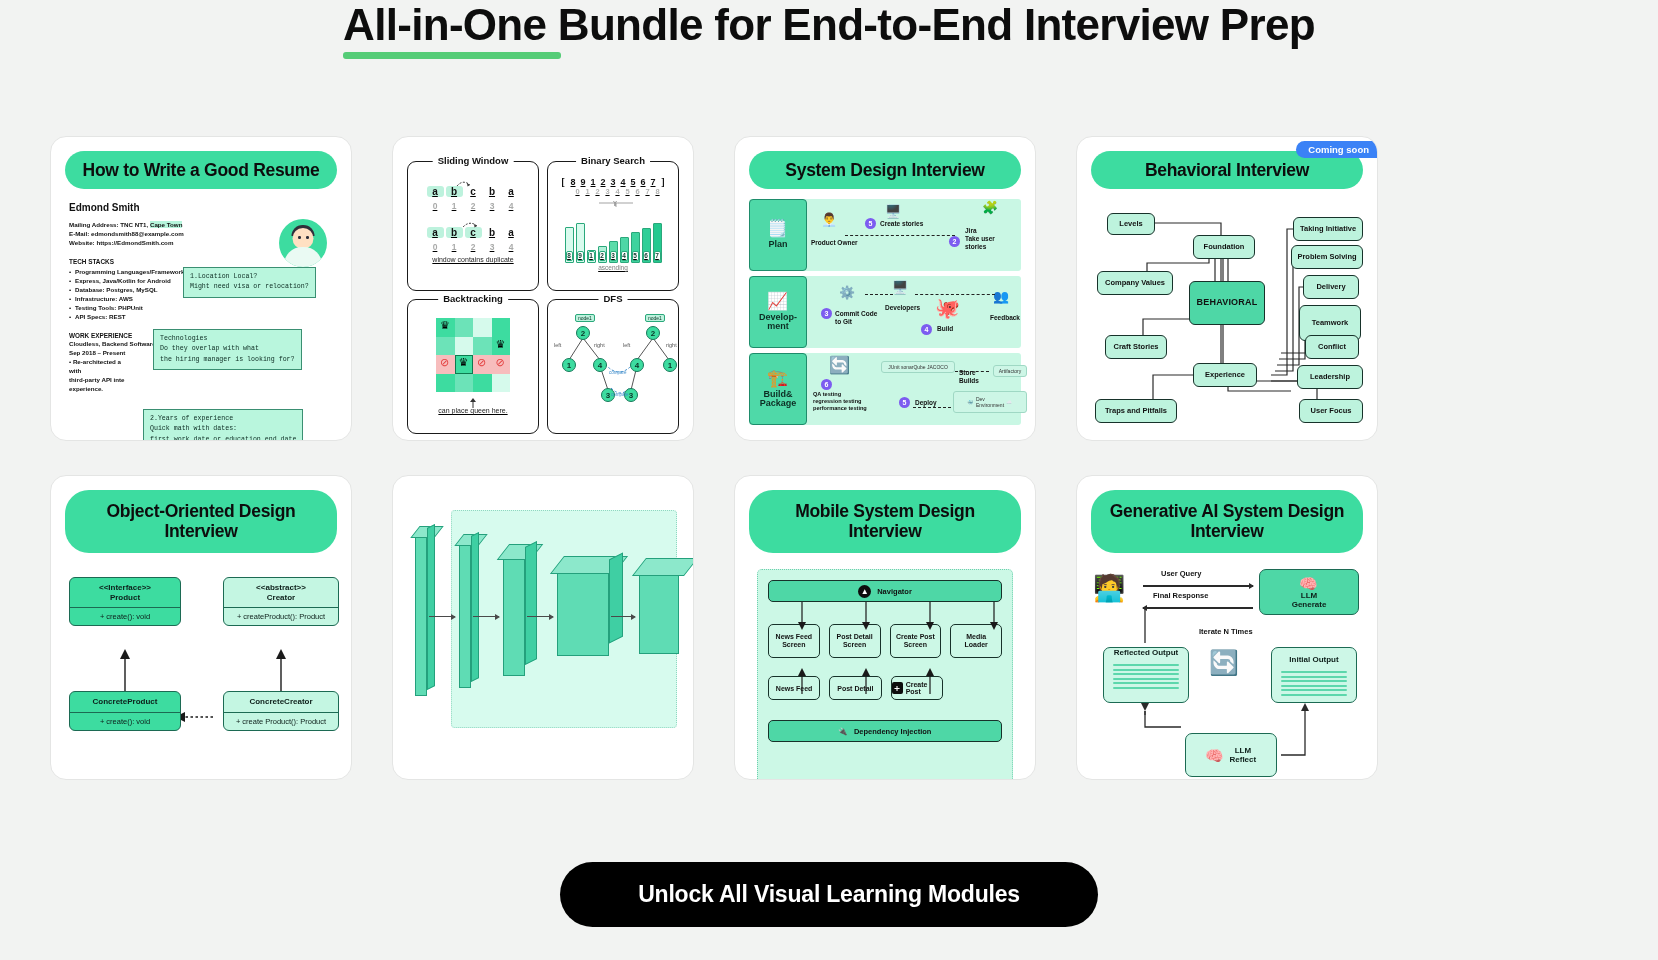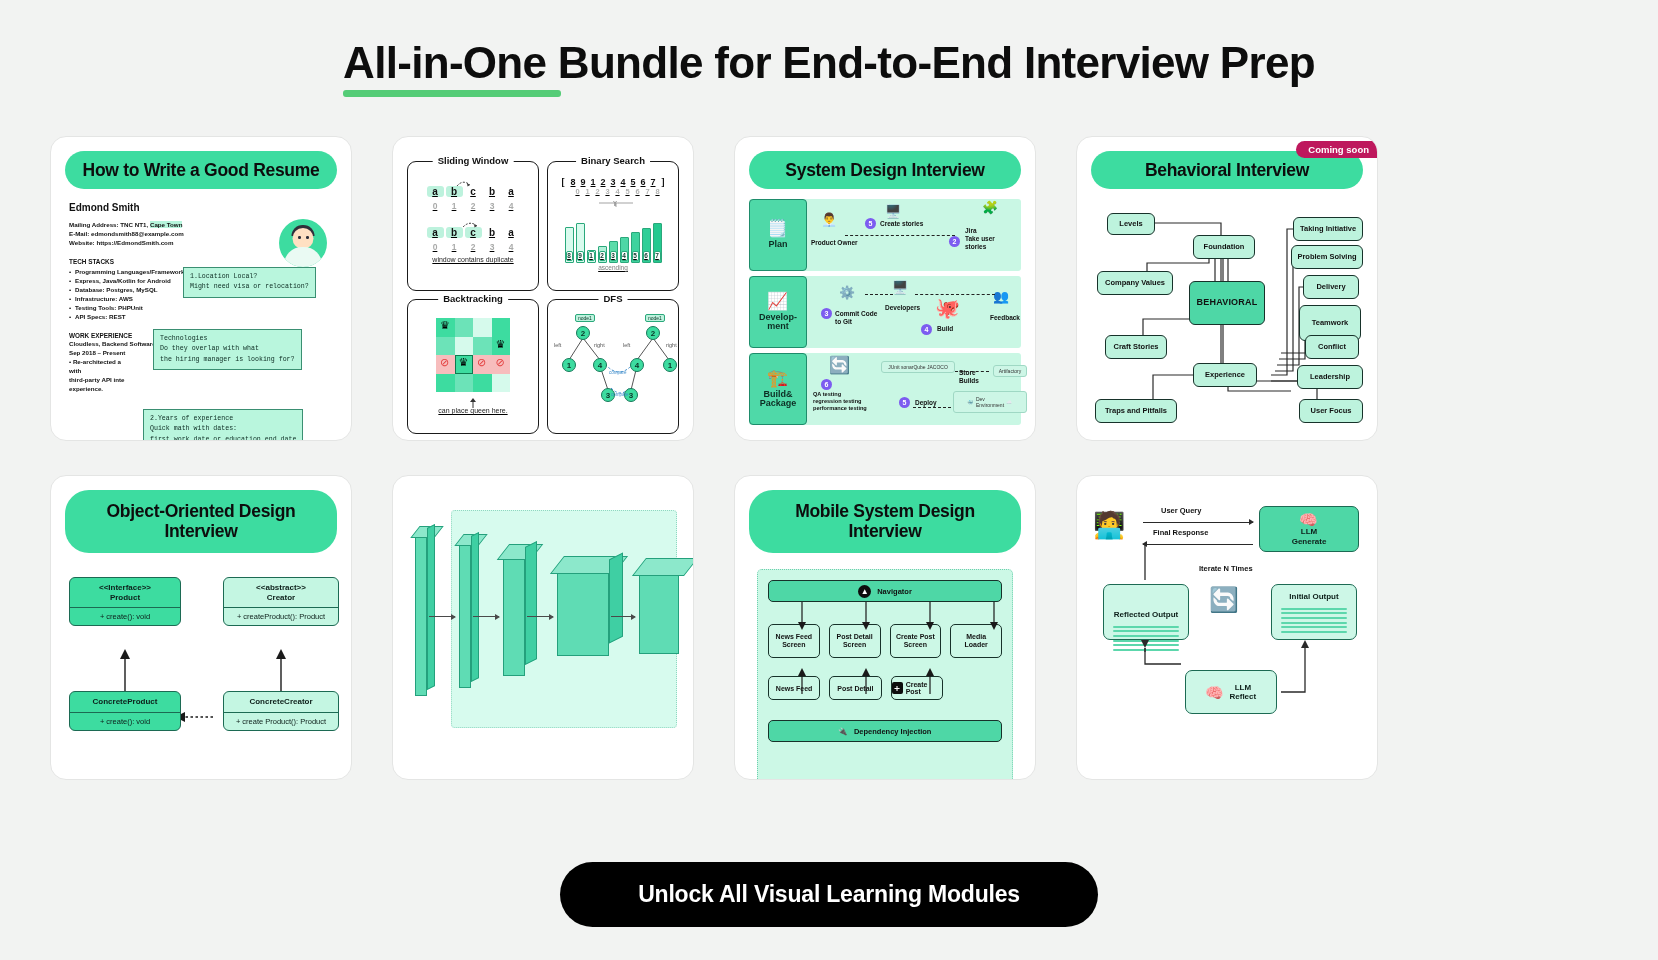--- a/index.html
+++ b/index.html
@@ -5,21 +5,21 @@
   * { box-sizing: border-box; margin: 0; padding: 0; }
   html, body {
     width: 1658px; height: 960px;
     background: #f2f3f2;
     font-family: "Liberation Sans", sans-serif;
     overflow: hidden;
   }
   .page { position: relative; width: 1658px; height: 960px; }
 
   
-  .title-wrap { text-align: center; padding-top: 38px; }
+  .title-wrap { text-align: center; }
   .title {
     display: inline-block; position: relative;
     font-size: 44px; font-weight: 800; letter-spacing: -0.7px;
     color: #0d0d0d;
   }
   .title-underline {
     position: absolute; left: 0; bottom: -9px;
     width: 218px; height: 7px; border-radius: 3px;
     background: #55cc77;
   }
@@ -42,21 +42,21 @@
     background: #3ddca0; border-radius: 24px;
     color: #0d0d0d; font-weight: 700; font-size: 17.5px;
     text-align: center; padding: 9px 8px; line-height: 1.15;
     letter-spacing: -0.3px;
   }
   .card-title.two-line { padding: 11px 8px 12px; font-size: 17.5px; }
   .card-body { position: relative; margin-top: 10px; height: 234px; }
 
   .badge-coming {
     position: absolute; right: -1px; top: 4px;
-    background: #be185d; color: #fff; font-size: 9.5px; font-weight: 600;
+    background: #3b82f6; color: #fff; font-size: 9.5px; font-weight: 600;
     padding: 3px 9px 3px 12px; border-radius: 11px 0 0 11px;
     z-index: 5;
   }
 
   
   .resume { font-size: 6.2px; color: #111; line-height: 1.45; padding: 2px 2px 0 4px; position:relative; }
   .resume .name { font-size: 10px; font-weight: 700; margin-bottom: 5px; }
   .resume .ln { font-weight: 700; white-space: nowrap; }
   .hl { background: #b6f5dc; }
   .resume .sec { font-weight: 700; font-size: 6.4px; margin-top: 9px; }
@@ -706,37 +706,38 @@
             <path d="M98 92 V72"></path>
               <path d="M98 66 l-4 8 h8 z" fill="#1a1a1a" stroke="none"></path>
             <path d="M162 92 V72"></path>
               <path d="M162 66 l-4 8 h8 z" fill="#1a1a1a" stroke="none"></path>
           </svg>
         </div>
       </div>
     </div>
 
     <div class="card">
+      <div class="card-title two-line">Generative AI System Design Interview</div>
       <div class="card-body">
         <div class="gen">
           <span style="position:absolute;left:2px;top:10px;font-size:26px">🧑‍💻</span>
           <span class="glab" style="left:70px;top:6px">User Query</span>
           <div class="harrow" style="left:52px;top:22px;width:110px"></div>
           <span class="glab" style="left:62px;top:28px">Final Response</span>
           <div class="harrow left" style="left:52px;top:44px;width:110px"></div>
 
           <div class="gbox solid" style="left:168px;top:6px;width:100px;height:46px">
             <span class="brain">🧠</span>
             <span style="white-space:pre-line">LLM
 Generate</span>
           </div>
 
           <span class="glab" style="left:108px;top:64px">Iterate N Times</span>
 
-          <div class="gbox pale" style="left:12px;top:84px;width:86px;height:56px;justify-content:flex-start;padding-top:25px">
+          <div class="gbox pale" style="left:12px;top:84px;width:86px;height:56px;justify-content:flex-start;padding-top:0">
             <span>Reflected Output</span>
             <div class="glines">
                 <i></i>
                 <i></i>
                 <i></i>
                 <i></i>
                 <i></i>
                 <i></i>
               </div>
           </div>

